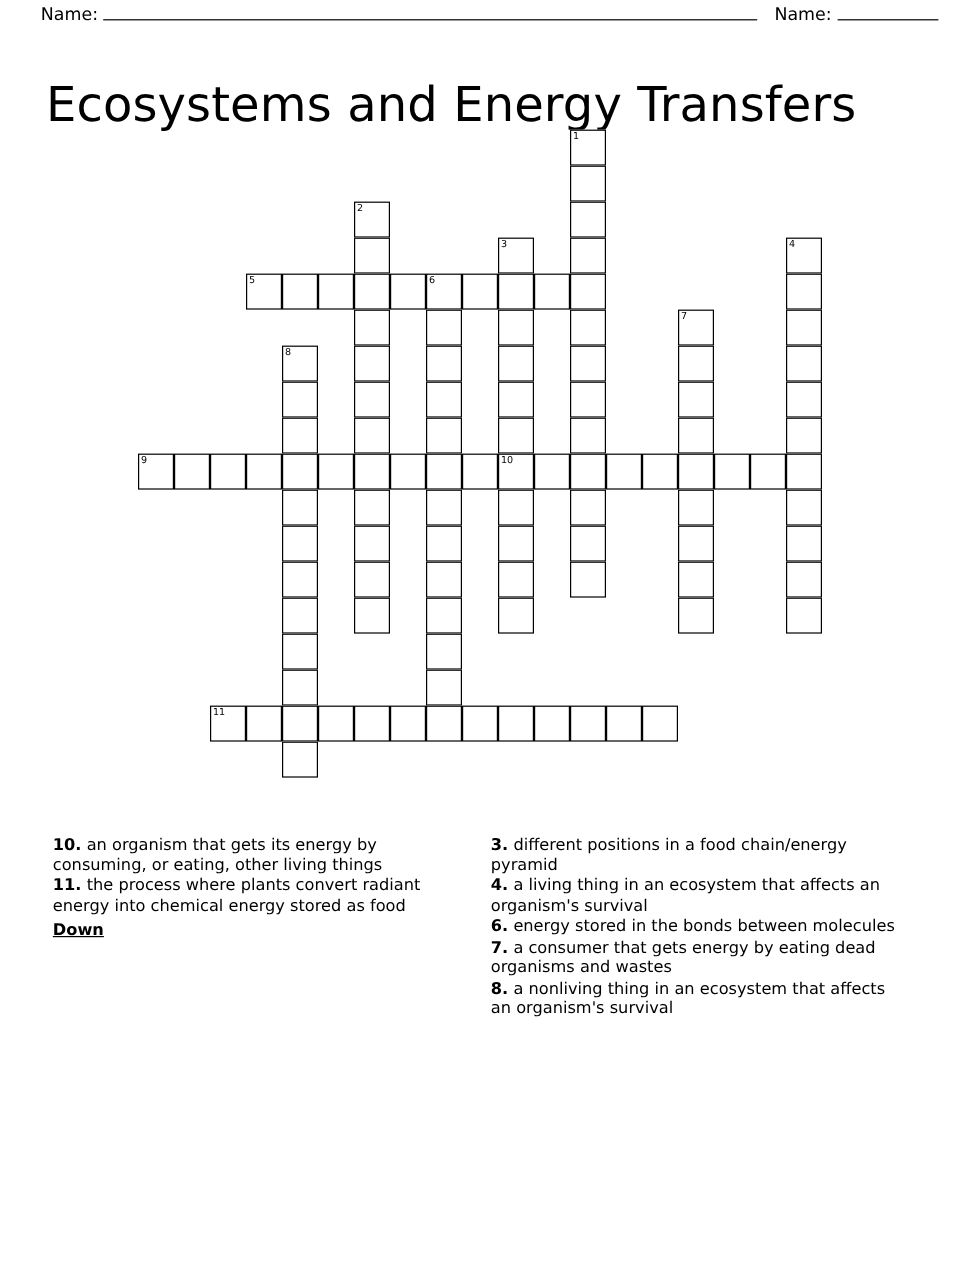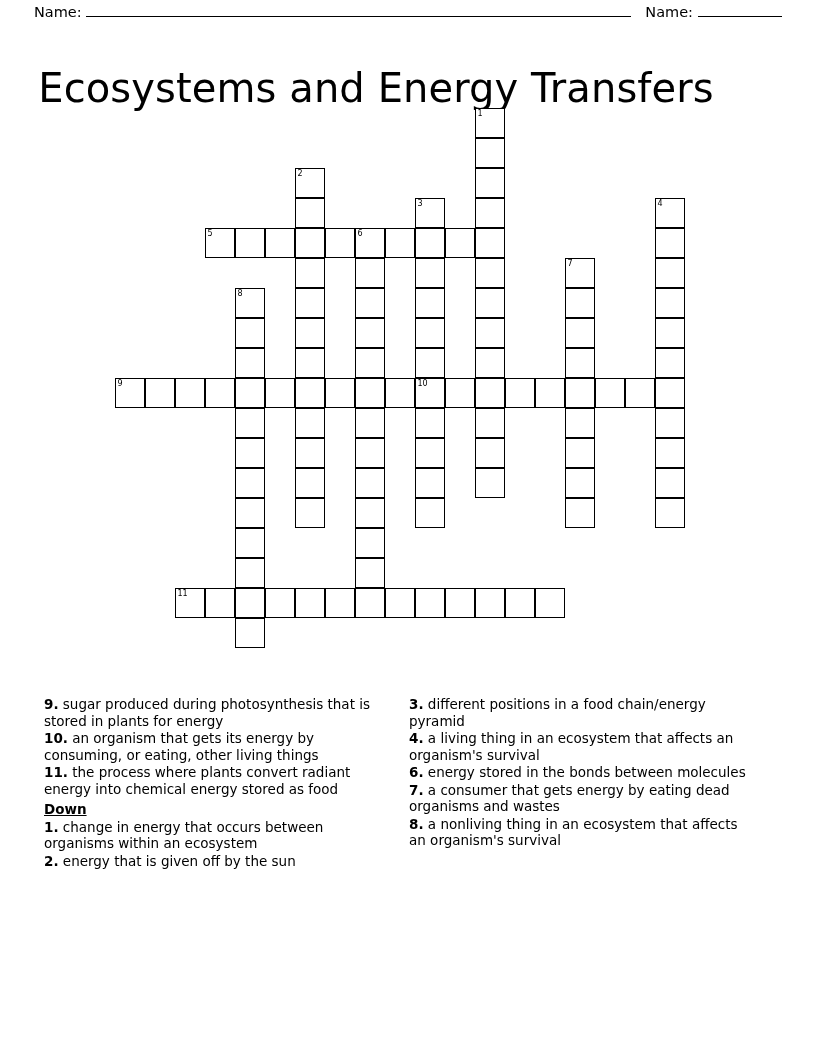--- a/index.html
+++ b/index.html
@@ -252,29 +252,24 @@
       <div class="cell" style="left: 445px; top: 484px; width: 30px; height: 30px;"></div>
       <div class="cell" style="left: 475px; top: 484px; width: 30px; height: 30px;"></div>
       <div class="cell" style="left: 505px; top: 484px; width: 30px; height: 30px;"></div>
       <div class="cell" style="left: 535px; top: 484px; width: 30px; height: 30px;"></div>
       <div class="cell" style="left: 235px; top: 514px; width: 30px; height: 30px;"></div>
     </div>
 
   <div class="clues">
     <div class="col col-left">
       <div id="across-list">
-          <div class="clue"><b>9.</b><span> sugar produced during photosynthesis that is stored in plants for energy</span></div>
           <div class="clue"><b>10.</b><span> an organism that gets its energy by consuming, or eating, other living things</span></div>
           <div class="clue"><b>11.</b><span> the process where plants convert radiant energy into chemical energy stored as food</span></div>
         </div>
       <div class="section-head" style="margin-top:4px;">Down</div>
-      <div id="down-list-left">
-          <div class="clue"><b>1.</b><span> change in energy that occurs between organisms within an ecosystem</span></div>
-          <div class="clue"><b>2.</b><span> energy that is given off by the sun</span></div>
-        </div>
     </div>
     <div class="col col-right">
       <div id="down-list-right">
           <div class="clue"><b>3.</b><span> different positions in a food chain/energy pyramid</span></div>
           <div class="clue"><b>4.</b><span> a living thing in an ecosystem that affects an organism's survival</span></div>
           <div class="clue"><b>6.</b><span> energy stored in the bonds between molecules</span></div>
           <div class="clue"><b>7.</b><span> a consumer that gets energy by eating dead organisms and wastes</span></div>
           <div class="clue"><b>8.</b><span> a nonliving thing in an ecosystem that affects an organism's survival</span></div>
         </div>
     </div>

